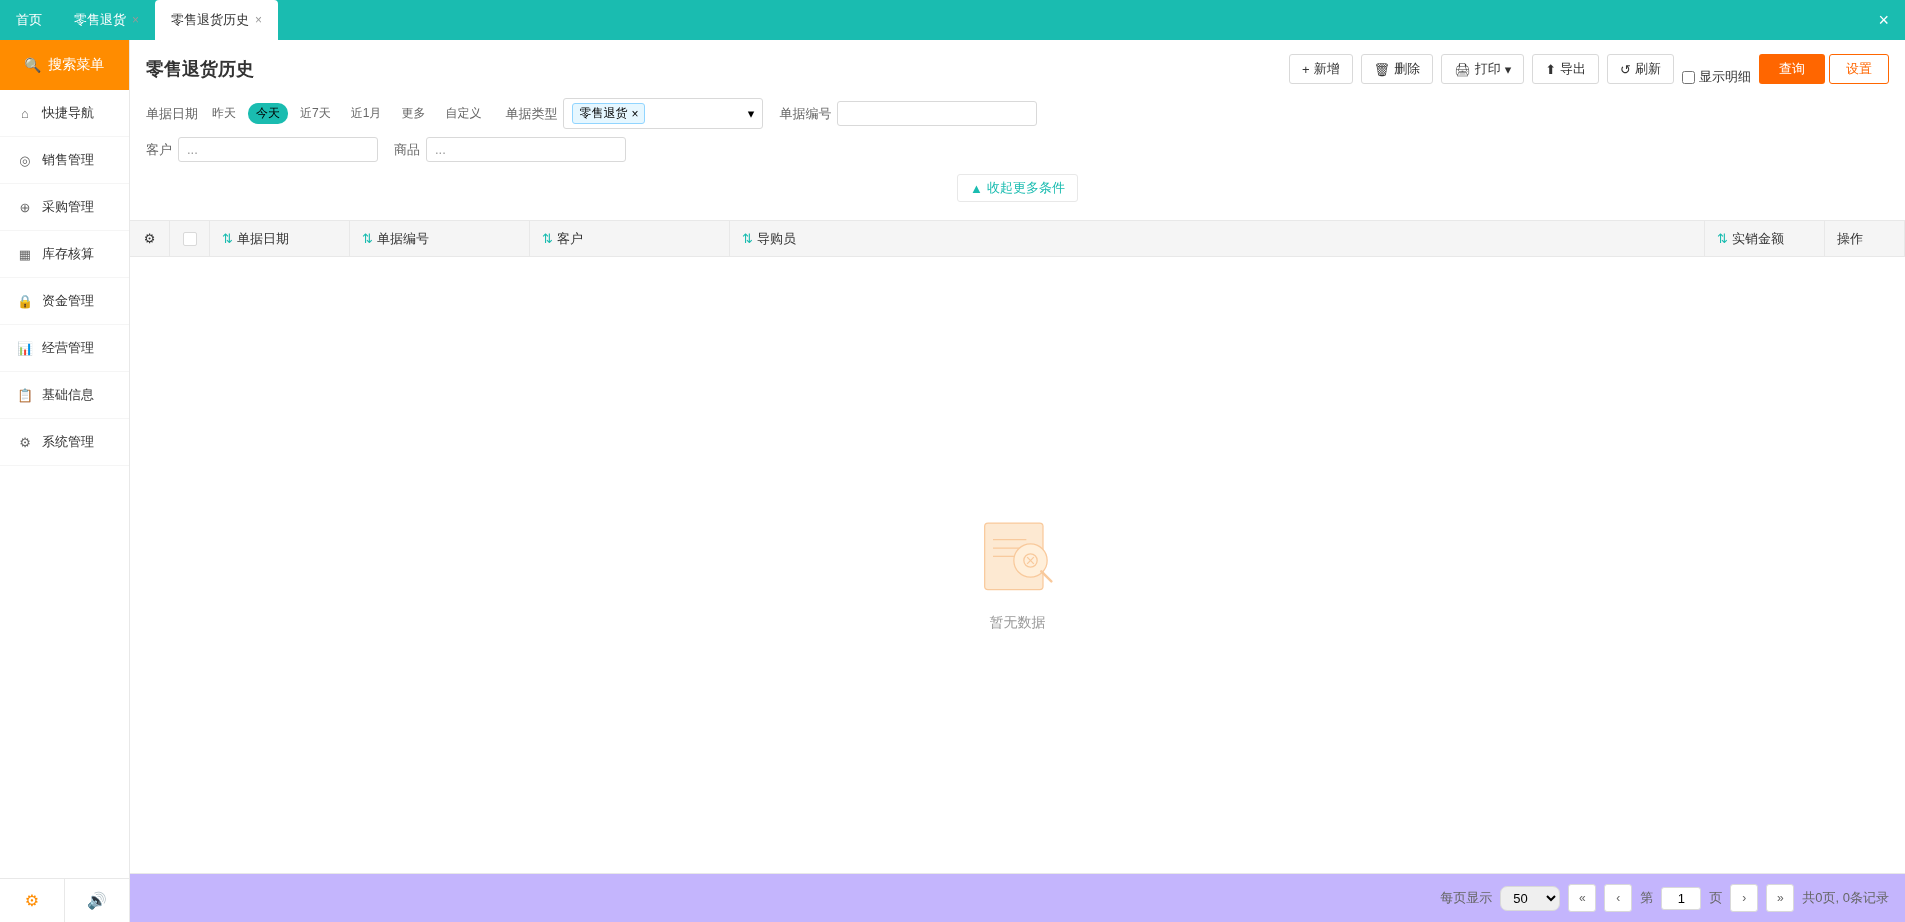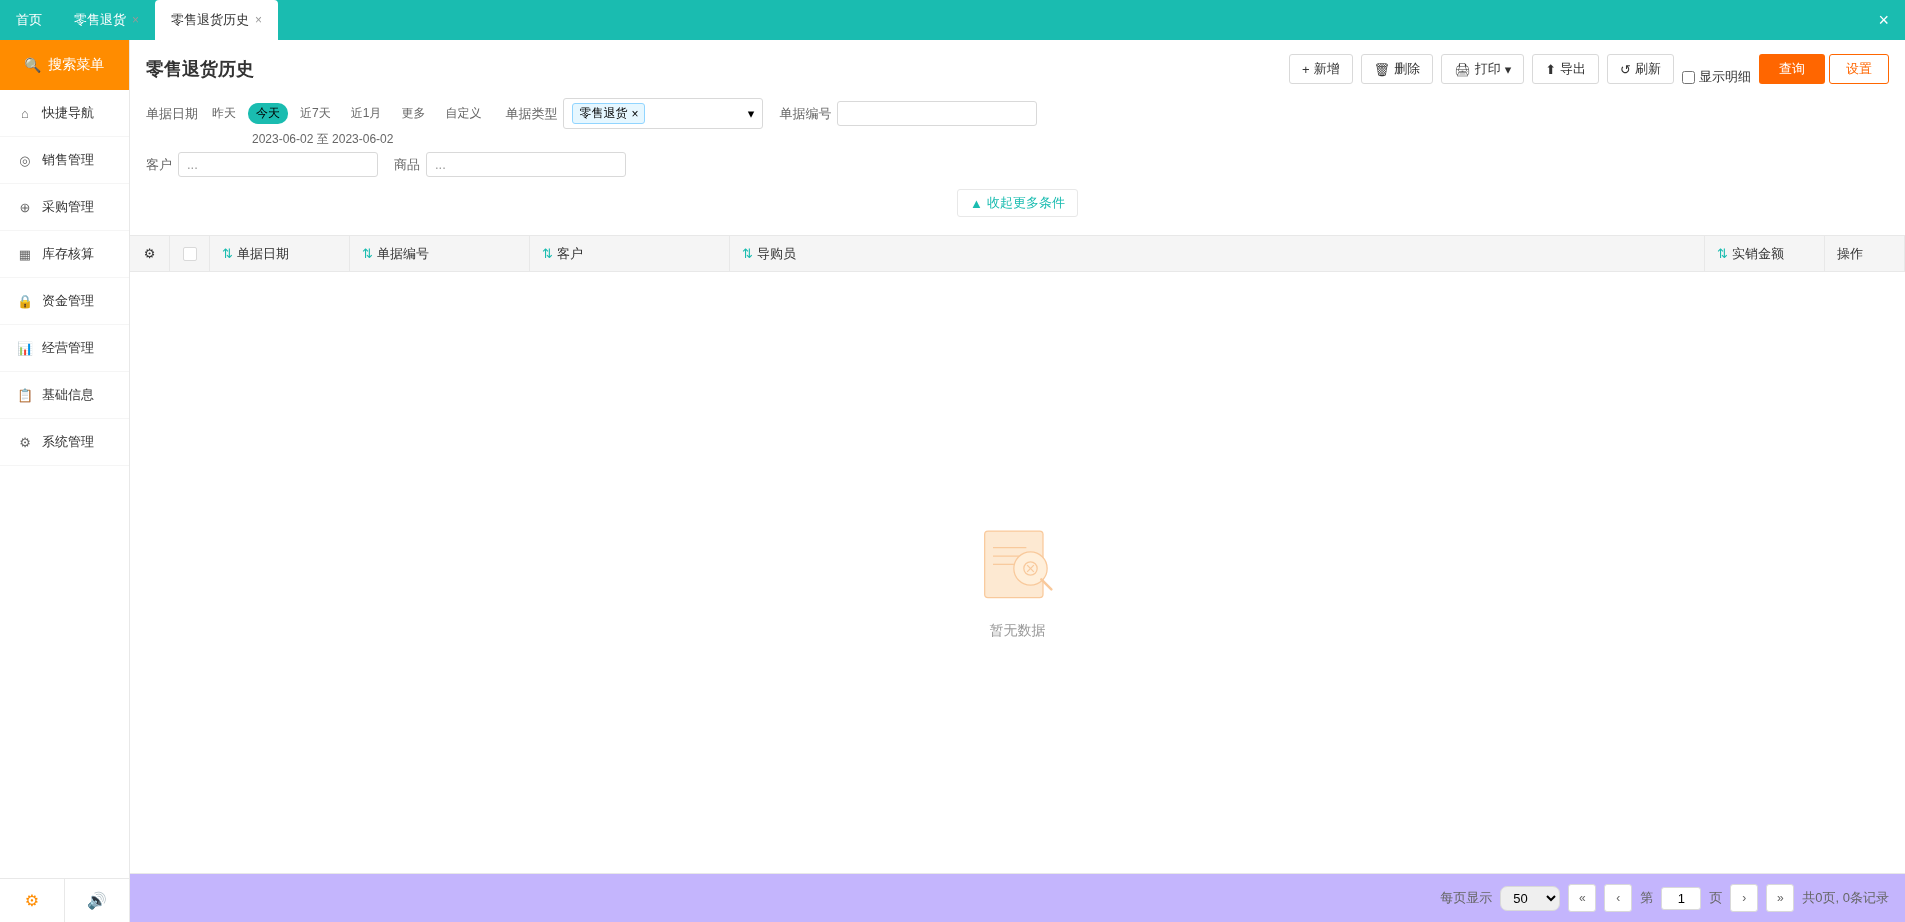--- a/index.html
+++ b/index.html
@@ -533,24 +533,20 @@
               <span>▾</span>
             </div>
           </div>
 
           <div class="filter-item">
             <span class="filter-label">单据编号</span>
             <input class="filter-input" type="text" style="">
           </div>
         </div>
 
-        <div class="filter-row" style="margin-top:-6px; margin-bottom:4px;">
-          <div style="width: 90px;"></div>
-          <span class="date-range">2023-06-02 至 2023-06-02</span>
-        </div>
 
         <div class="filter-row">
 
           <div class="filter-item">
             <span class="filter-label">客户</span>
             <div class="ellipsis-input">
               <span>...</span>
             </div>
           </div>
 

